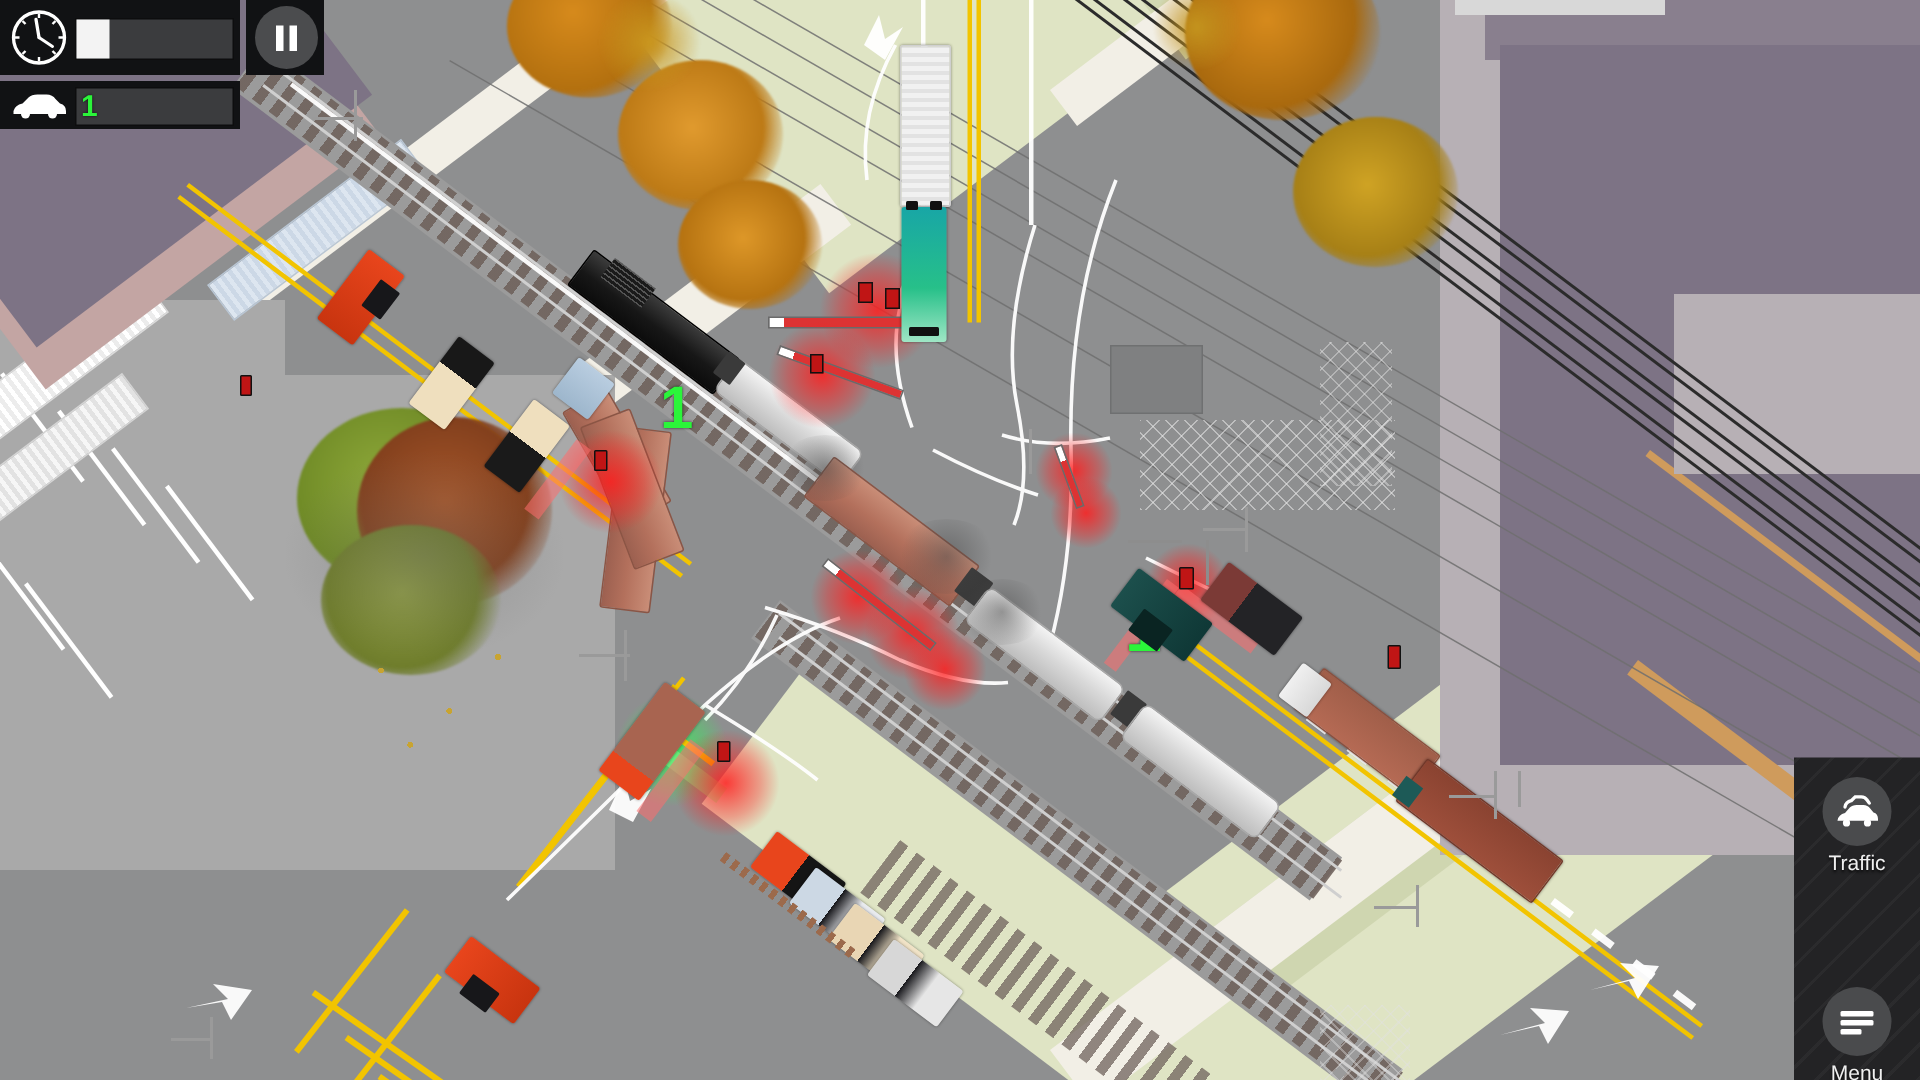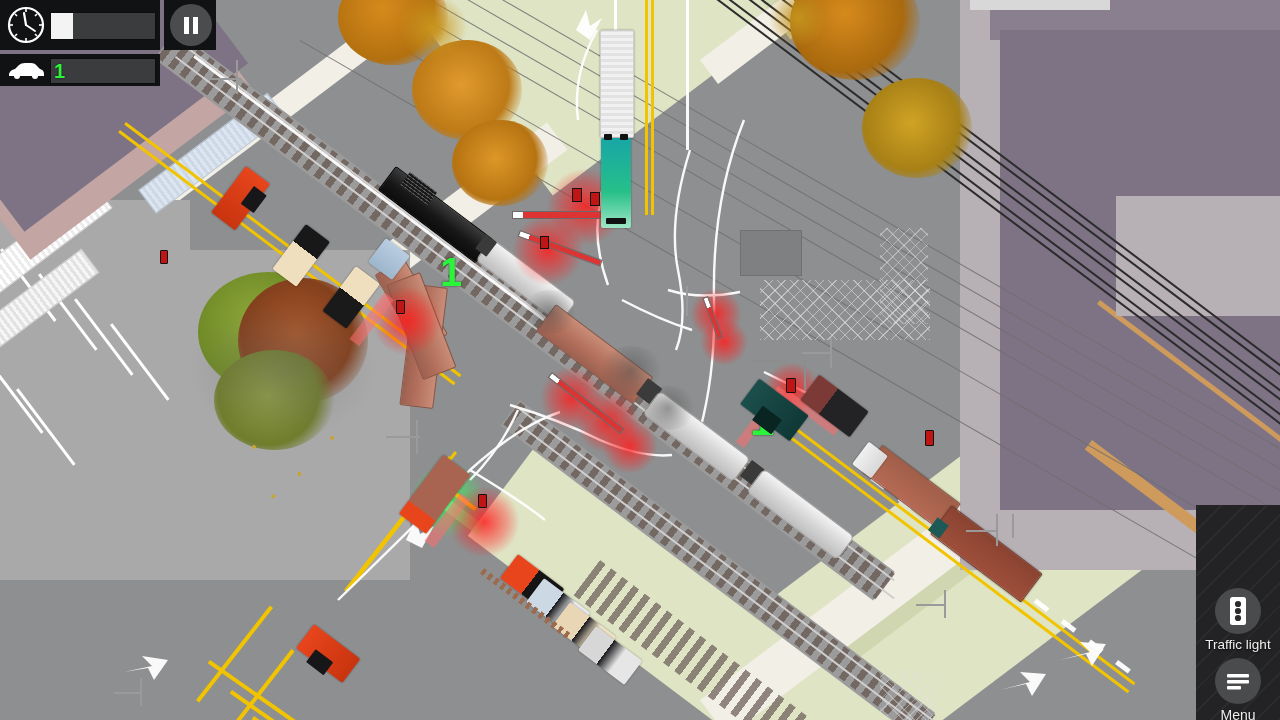--- a/index.html
+++ b/index.html
@@ -394,32 +394,32 @@
     </svg>
 
     <div class="bar-outer abs" style="left:50px;top:58px;width:104px;height:24px;">
       <div class="marker1" style="position:absolute;left:3px;top:2px;font-size:20px;">1</div>
     </div>
   </div>
 
   <div id="menu-panel">
     <div class="stripes"></div>
 
-
-    <div class="menu-item" style="top:83px;">
+    <div class="menu-item" style="top:13px;">
       <div class="menu-circle">
-        <svg width="18" height="30" viewBox="0 0 18 30">
-          <rect x="1" y="1" width="16" height="28" rx="2.5" fill="#ffffff"></rect>
-          <circle cx="9" cy="8" r="3.1" fill="#2b2b2e"></circle>
-          <circle cx="9" cy="15" r="3.1" fill="#2b2b2e"></circle>
-          <circle cx="9" cy="22" r="3.1" fill="#2b2b2e"></circle>
+        <svg width="30" height="22" viewBox="0 0 30 22">
+          <path d="M2 17 q0.6 -4 5 -5 l3.2 -3.6 q1.6 -1.8 4.6 -1.8 h4.4 q3 0 4.6 2.4 l2.2 2.6 q3 0.8 3 4.4 v1.2 h-27 z" fill="#ffffff"></path>
+          <circle cx="8" cy="18.6" r="2.4" fill="#ffffff"></circle>
+          <circle cx="22" cy="18.6" r="2.4" fill="#ffffff"></circle>
+          <path d="M7 8 q0.5 -3.4 4.2 -4.2 l2.6 -2.6 h4 q2.6 0 3.8 2 l1.6 2.2" fill="none" stroke="#ffffff" stroke-width="2.2" stroke-linecap="round"></path>
         </svg>
       </div>
-      <div class="menu-label wide">Traffic light</div>
+      <div class="menu-label">Traffic</div>
     </div>
+
 
     <div class="menu-item" style="top:153px;">
       <div class="menu-circle">
         <svg width="26" height="20" viewBox="0 0 26 20">
           <rect x="2" y="3" width="22" height="3.6" rx="1" fill="#ffffff"></rect>
           <rect x="2" y="9" width="22" height="3.6" rx="1" fill="#ffffff"></rect>
           <rect x="2" y="15" width="14" height="3.6" rx="1" fill="#ffffff"></rect>
         </svg>
       </div>
       <div class="menu-label">Menu</div>

